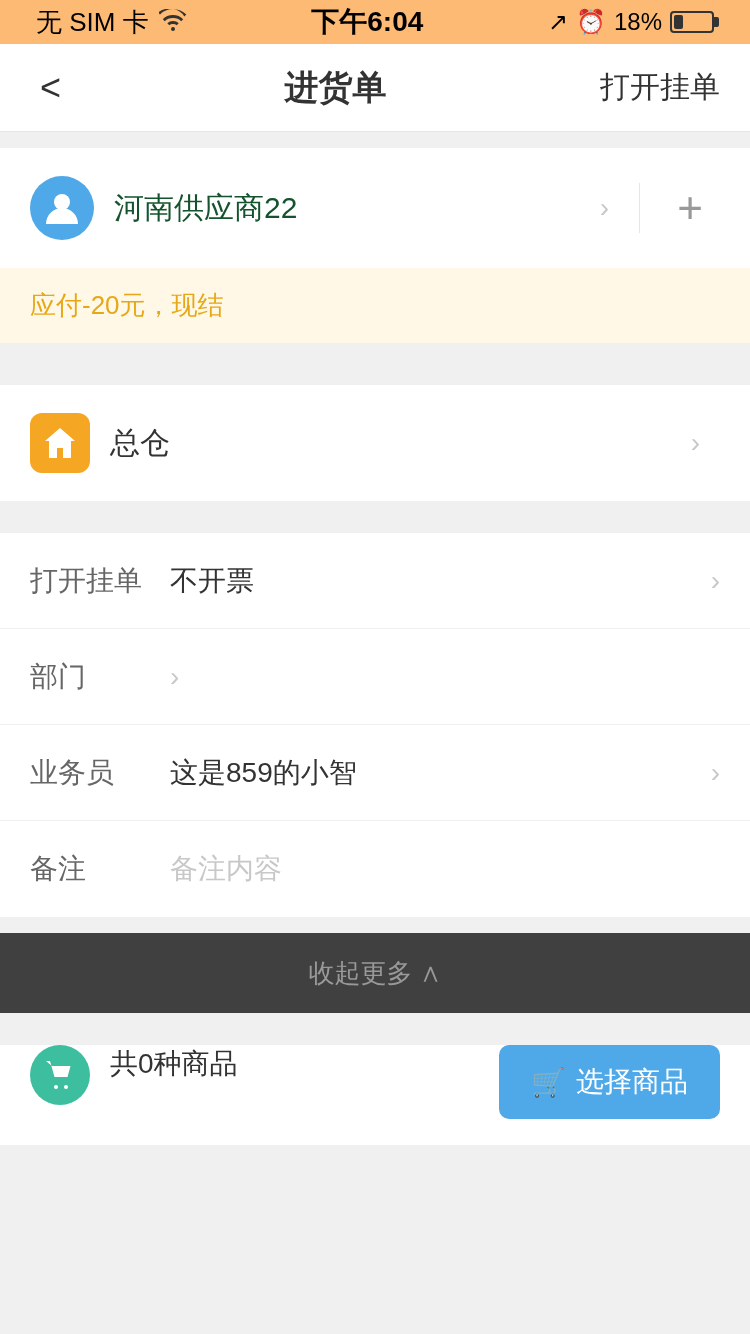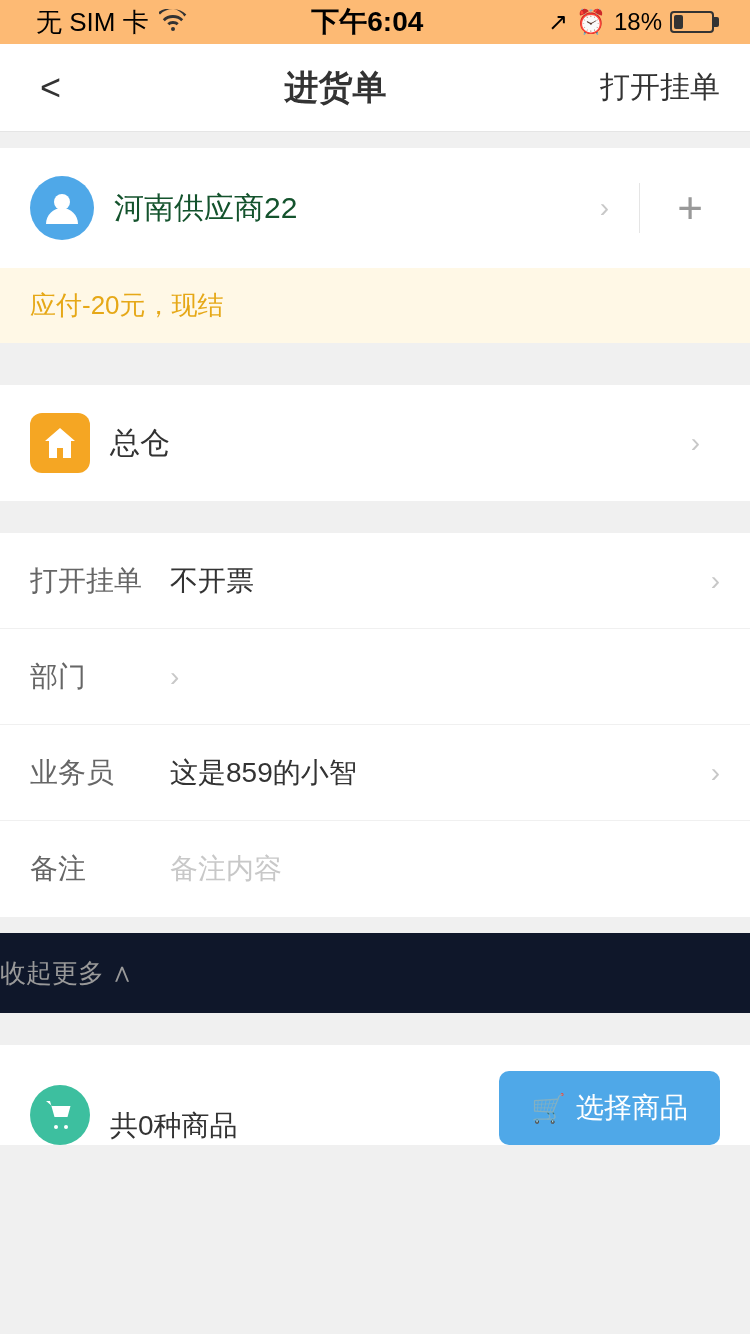--- a/index.html
+++ b/index.html
@@ -232,40 +232,40 @@
     .form-value.placeholder {
       color: #c8c8c8;
     }
     .form-chevron {
       color: #c8c8c8;
       font-size: 28px;
     }
 
     
     .collapse-row {
-      background: #0f172a;
+      background: #404040;
       height: 80px;
       display: flex;
       align-items: center;
-      justify-content: flex-start;
+      justify-content: center;
       margin-top: 16px;
       cursor: pointer;
     }
     .collapse-text {
       font-size: 26px;
       color: #999;
     }
 
     
     .product-section {
       background: #fff;
       margin-top: 16px;
       padding: 0 30px;
       display: flex;
-      align-items: flex-end;
+      align-items: flex-start;
       height: 100px;
     }
     .product-icon {
       width: 60px;
       height: 60px;
       border-radius: 50%;
       background: #3dbf9f;
       display: flex;
       align-items: center;
       justify-content: center;

